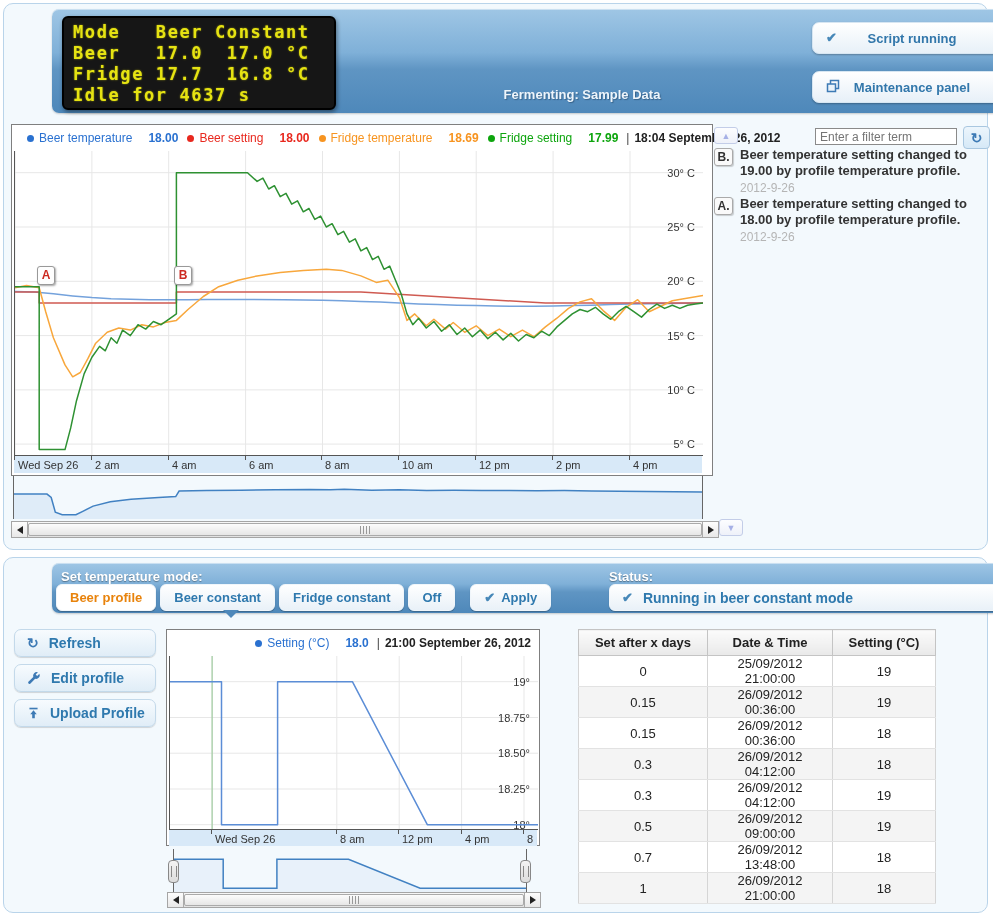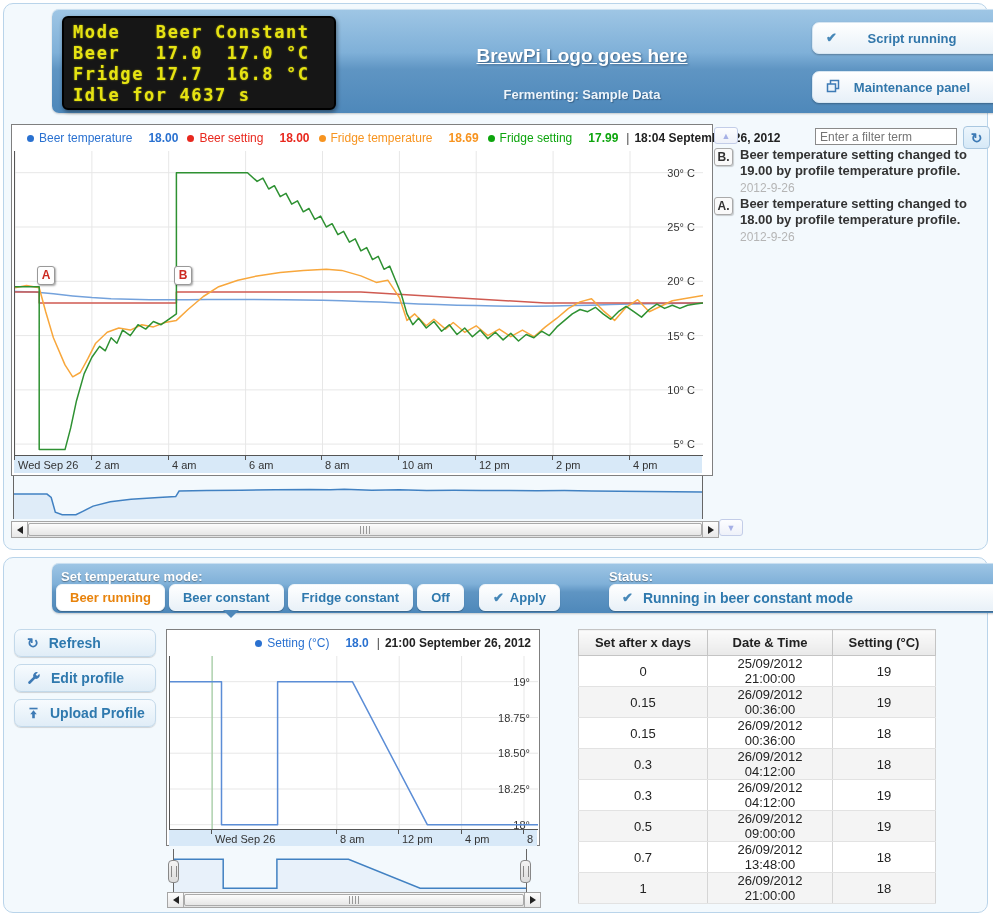--- a/index.html
+++ b/index.html
@@ -85,21 +85,20 @@
 
   <div class="panel" id="panel-top">
 
     <div class="bluebar" id="header">
       <div class="lcd">
         <pre>Mode   Beer Constant
 Beer   17.0  17.0 °C
 Fridge 17.7  16.8 °C
 Idle for 4637 s</pre>
       </div>
-      <div class="app-title">BrewPi Logo goes here</div>
       <div class="app-subtitle">Fermenting: Sample Data</div>
       <div class="hbtn" style="top:13px;">
         <span class="ic check">✔</span>
         <span>Script running</span>
       </div>
       <div class="hbtn" style="top:62px;">
         <span class="ic">
           <svg width="14" height="14" viewBox="0 0 14 14">
               <rect x="4.5" y="1.5" width="8" height="8" fill="none" stroke="#3d7ab5" stroke-width="1.5"></rect>
               <rect x="1.5" y="5" width="8" height="7.5" fill="#e9f2fa" stroke="#3d7ab5" stroke-width="1.5"></rect>
@@ -226,21 +225,21 @@
         <span>▼</span>
       </div>
   </div>
 
   <div class="panel" id="panel-bottom">
 
     <div class="bluebar" id="modebar">
       <div class="mode-label">Set temperature mode:</div>
       <div class="mode-btns" id="mode-btns">
           <button class="mode-btn active">
-            <span>Beer running</span>
+            <span>Beer profile</span>
           </button>
           <button class="mode-btn">
             <span>Beer constant</span>
           </button>
           <button class="mode-btn">
             <span>Fridge constant</span>
           </button>
           <button class="mode-btn">
             <span>Off</span>
           </button>

